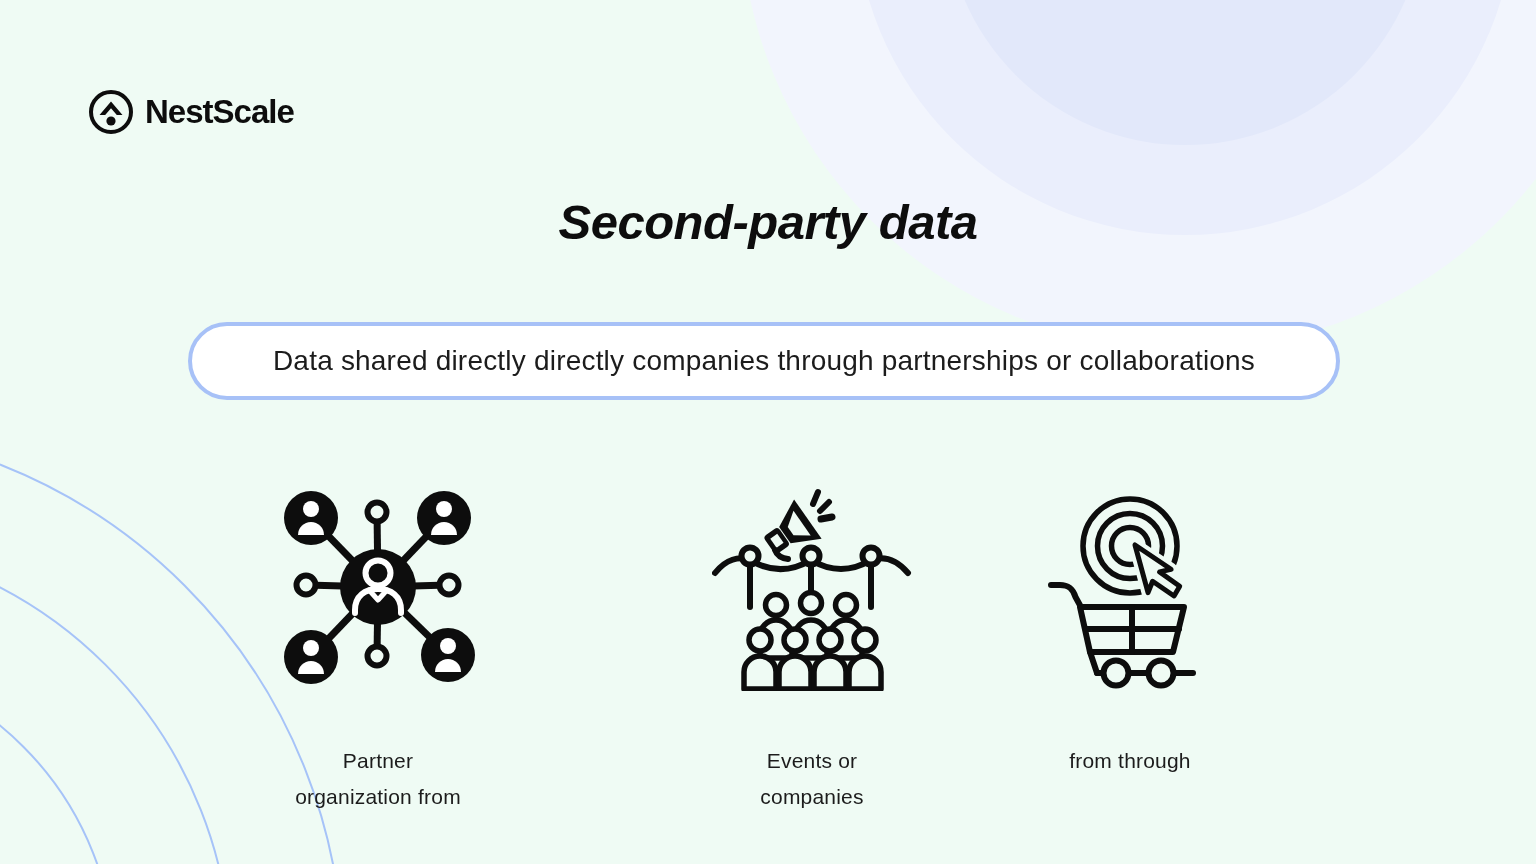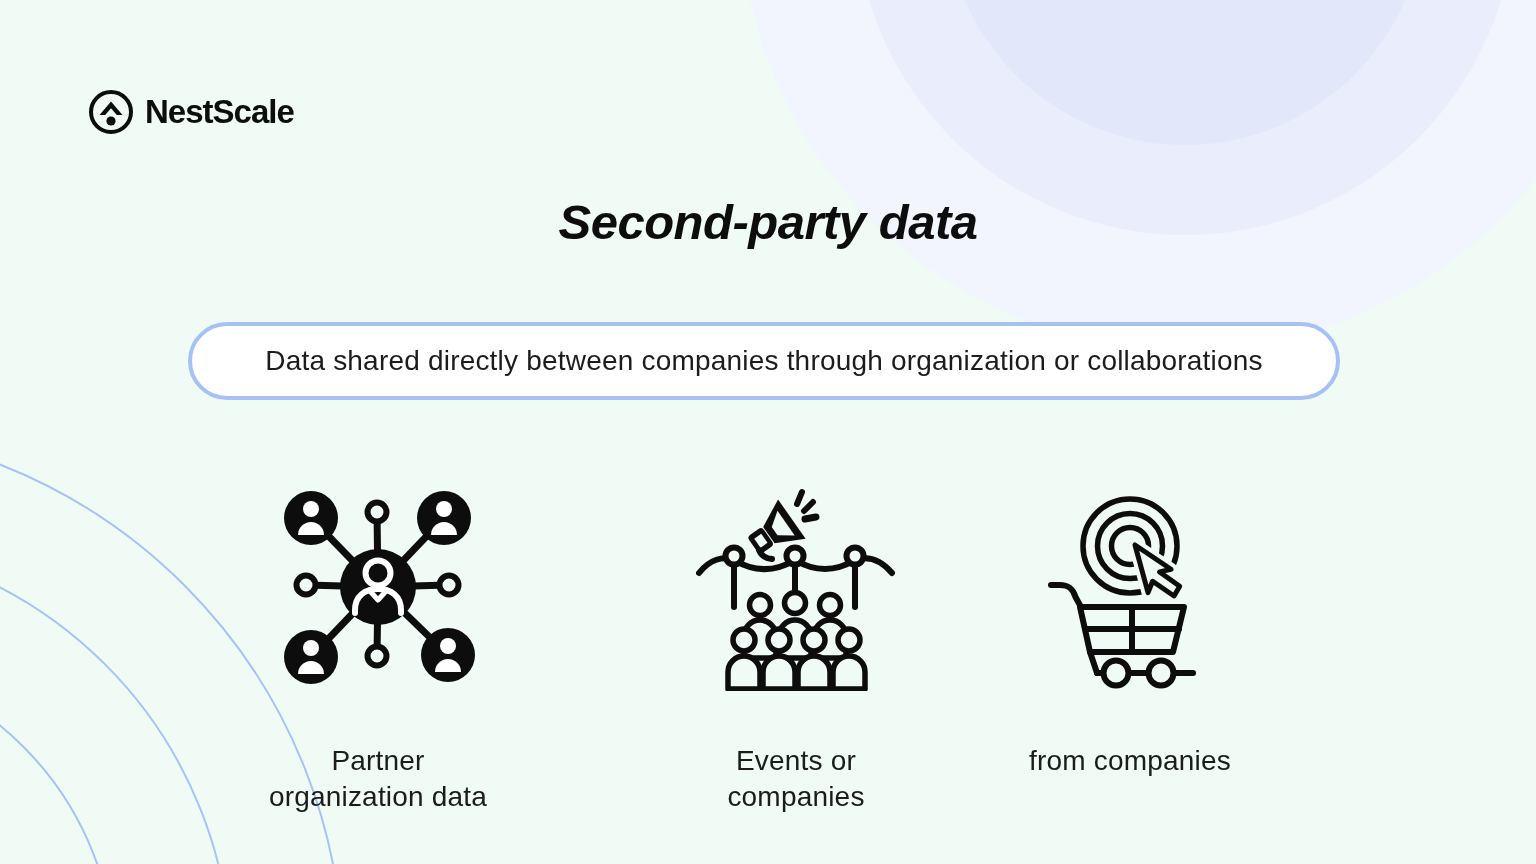--- a/index.html
+++ b/index.html
@@ -43,23 +43,23 @@
 
   .pill{
     position:absolute; left:188px; top:322px; width:1152px; height:78px;
     box-sizing:border-box; background:var(--pill_background);
     border:4px solid var(--pill_border); border-radius:42px;
     display:flex; align-items:center; justify-content:center;
   }
   .pill span{font-size:28px; color:var(--text); letter-spacing:0.2px;}
 
   .col{position:absolute; top:486px; width:320px; display:flex; flex-direction:column; align-items:center;}
-  .col.c1{left:218px;} .col.c2{left:636px;justify-content:center;} .col.c3{left:970px;}
+  .col.c1{left:218px;} .col.c2{left:652px;justify-content:center;} .col.c3{left:970px;}
   .col svg{display:block;}
-  .item-label{margin-top:52px; text-align:center; font-size:28px; line-height:36px; color:var(--text); letter-spacing:0.2px;}
+  .item-label{margin-top:52px; text-align:center; font-size:21px; line-height:36px; color:var(--text); letter-spacing:0.2px;}
 </style>
 </head>
 <body>
 
 <div class="canvas">
 
   <div class="blob outer"></div>
   <div class="blob middle"></div>
   <div class="blob inner"></div>
   <div class="arc a1"></div>
@@ -73,21 +73,21 @@
         <circle cx="23" cy="23" r="20" fill="none" stroke="var(--ink)" stroke-width="4"></circle>
         <path d="M23 12.5 L34.5 26 L28.8 26 L23 19.3 L17.2 26 L11.5 26 Z" fill="var(--ink)"></path>
         <circle cx="23" cy="32" r="4.6" fill="var(--ink)"></circle>
       </svg>
       <span class="logo-text">NestScale</span>
     </div>
 
     <h1 class="page-title">Second-party data</h1>
 
     <div class="pill">
-      <span>Data shared directly between companies through organization or collaborations</span>
+      <span>Data shared directly directly companies through partnerships or collaborations</span>
     </div>
 
     <div class="col c1">
       <svg width="200" height="205" viewBox="0 0 200 205" aria-hidden="true">
         <g stroke="var(--ink)" stroke-width="7">
           <line x1="100" y1="101" x2="33" y2="32"></line>
           <line x1="100" y1="101" x2="166" y2="32"></line>
           <line x1="100" y1="101" x2="33" y2="171"></line>
           <line x1="100" y1="101" x2="170" y2="169"></line>
           <line x1="100" y1="101" x2="99" y2="27"></line>
@@ -119,21 +119,21 @@
             <path d="M157 186 a13 13 0 0 1 26 0 Z"></path>
         </g>
         <g fill="none" stroke="#ffffff" stroke-width="6" stroke-linecap="round">
           <circle cx="100" cy="87" r="12.5"></circle>
           <path d="M77 127 L77 124 C77 110 87 103 100 103 C113 103 123 110 123 124 L123 127"></path>
         </g>
         <path d="M91 104 L100 114 L109 104" fill="none" stroke="#ffffff" stroke-width="5" stroke-linecap="round" stroke-linejoin="round"></path>
       </svg>
       <div class="item-label">
         <div>Partner</div>
-        <div>organization data</div>
+        <div>organization from</div>
       </div>
     </div>
 
     <div class="col c2">
       <svg width="200" height="205" viewBox="0 0 200 205" aria-hidden="true">
 
         <g transform="translate(86,40) rotate(-35)">
           <rect x="-35" y="-11" width="18" height="22" rx="4" fill="var(--ink)"></rect>
           <rect x="-30" y="-5.5" width="8.5" height="11" fill="var(--background)"></rect>
           <polygon points="-16,-10 12,-24 12,24 -16,10" fill="var(--ink)"></polygon>
@@ -205,18 +205,18 @@
           <line x1="102" y1="121" x2="102" y2="166"></line>
           <line x1="60" y1="166" x2="67" y2="187"></line>
           <line x1="67" y1="187" x2="163" y2="187"></line>
         </g>
         <g fill="var(--background)" stroke="var(--ink)" stroke-width="6">
           <circle cx="86" cy="187" r="12.5"></circle>
           <circle cx="131" cy="187" r="12.5"></circle>
         </g>
       </svg>
       <div class="item-label">
-        <div>from companies</div>
+        <div>from through</div>
       </div>
     </div>
 
   </div>
 </div>
 
 </body></html>

